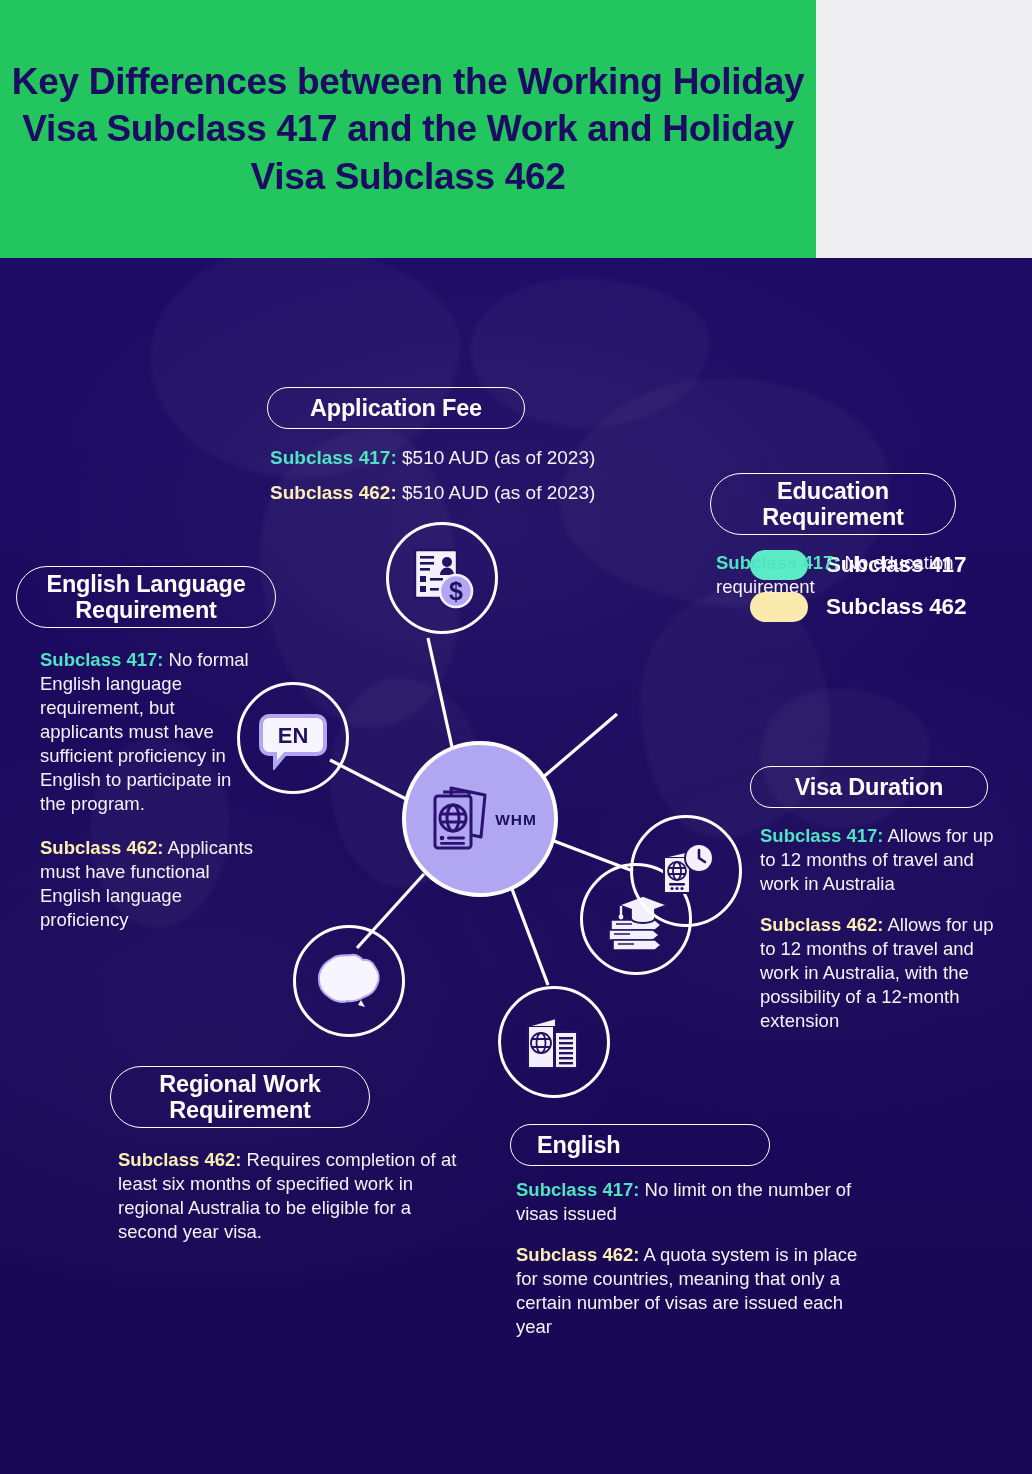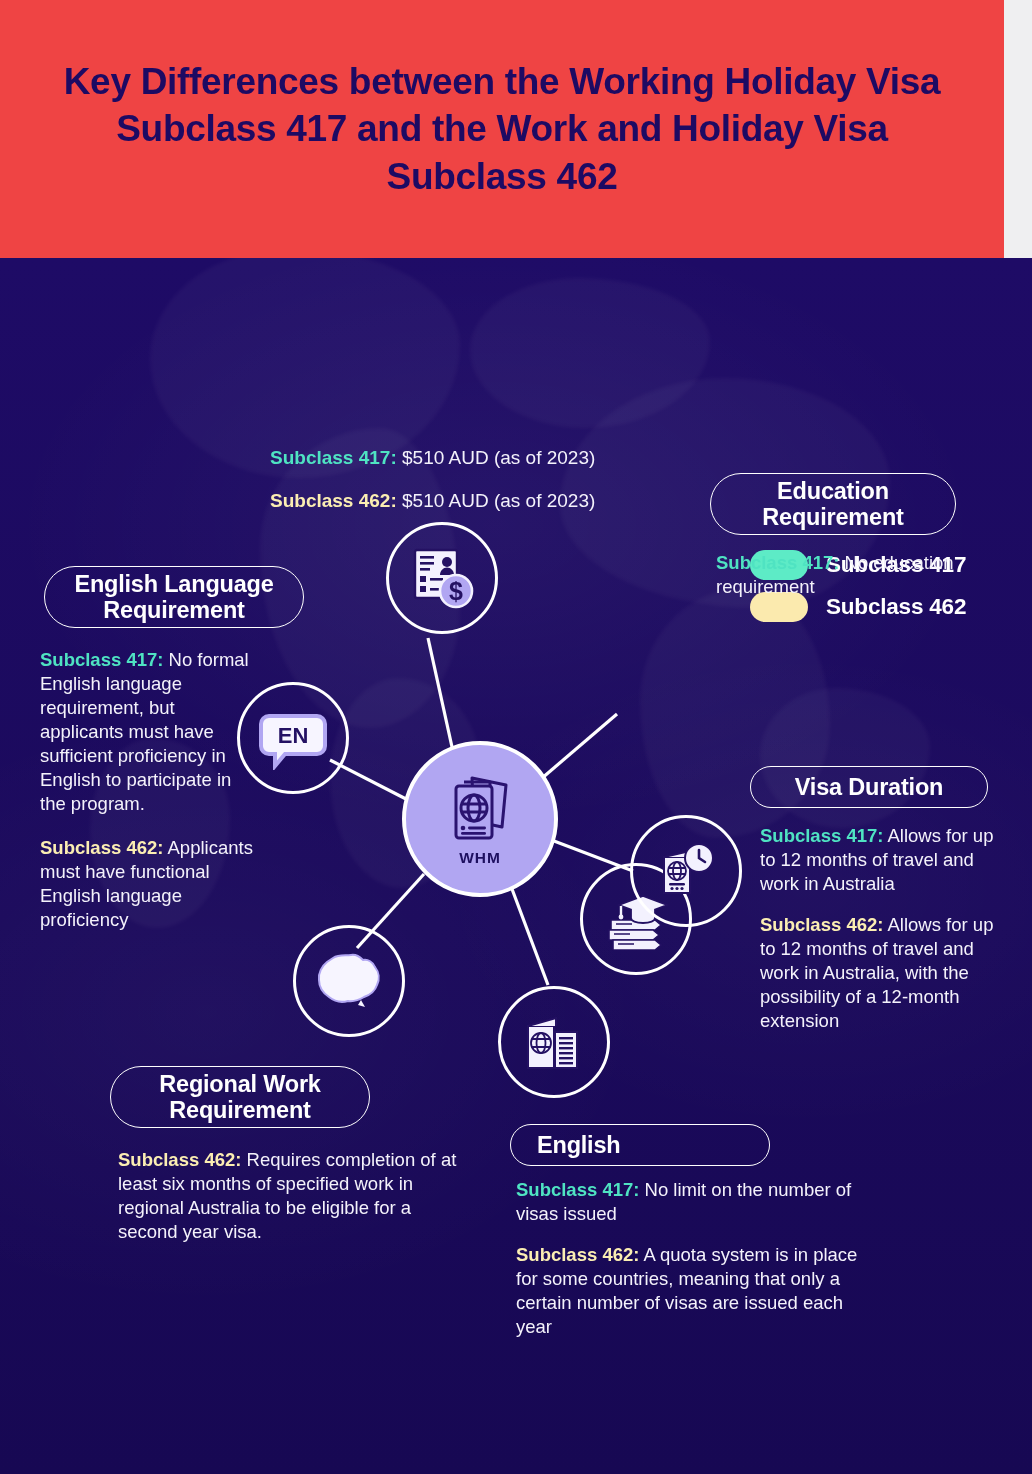--- a/index.html
+++ b/index.html
@@ -6,22 +6,22 @@
   html,body { width:1032px; height:1474px; }
   body {
     font-family:"Liberation Sans", sans-serif;
     background:#efeff1;
     position:relative;
     overflow:hidden;
   }
 
   
   #header {
-    position:absolute; left:0; top:0; width:1004px; height:258px;
-    background:#ef4444;
+    position:absolute; left:0; top:0; width:816px; height:258px;
+    background:#22c55e;
     display:flex; align-items:center; justify-content:center;
   }
   #header-title {
     font-size:37px; font-weight:bold; line-height:1.28;
     color:#1d0a63; text-align:center; letter-spacing:-0.3px;
     width:940px;
   }
 
   
   #board {
@@ -71,21 +71,20 @@
 
   
   #net { position:absolute; left:0; top:0; width:1032px; height:1216px; }
   .node {
     position:absolute; border-radius:50%;
     border:3px solid #ffffff;
     display:flex; align-items:center; justify-content:center;
   }
   .hub {
     background:#b1a6f2; border:4px solid #ffffff;
-    flex-direction:column;
   }
   .hub-label {
     font-size:15.5px; font-weight:bold; color:#1e1060;
     letter-spacing:1px; margin-top:2px;
   }
 
   svg.icon { display:block; }
 </style>
 </head>
 <body>
@@ -247,36 +246,37 @@
 
   <div class="node" style="left:237px; top:682px; width:112px; height:112px; left:237px; top:424px;">
     <span>
       <svg class="icon" width="68" height="64" viewBox="0 0 68 64">
         <path d="M10 10h48a8 8 0 0 1 8 8v22a8 8 0 0 1-8 8H26l-10 12v-12h-6a8 8 0 0 1-8-8V18a8 8 0 0 1 8-8z" fill="#f7f5ff" stroke="#b1a6f2" stroke-width="4"></path>
         <text x="34" y="37" font-family="'Liberation Sans',sans-serif" font-size="22" font-weight="bold" fill="#241163" text-anchor="middle">EN</text>
       </svg>
     </span>
   </div>
 
+  <div class="pill" style="left:267px; top:129px; width:258px; height:42px;">Application Fee</div>
 
   <div class="pill" style="left:710px; top:215px; width:246px; height:62px;">Education Requirement</div>
 
-  <div class="pill" style="left:44px; top:308px; width:260px; height:62px;">English Language Requirement</div>
+  <div class="pill" style="left:16px; top:308px; width:260px; height:62px;">English Language Requirement</div>
 
   <div class="pill" style="left:750px; top:508px; width:238px; height:42px;">Visa Duration</div>
 
   <div class="pill" style="left:110px; top:808px; width:260px; height:62px;">Regional Work Requirement</div>
 
   <div class="pill" style="left:510px; top:866px; width:260px; height:42px; justify-content:flex-start; padding-left:26px;">English</div>
 
   <div class="block" style="left:270px; top:188px; width:400px;">
     <p style="font-size:19px;">
       <span class="k417">Subclass 417:</span><span> $510 AUD (as of 2023)</span>
     </p>
-    <p style="margin-top:18px; font-size:19px;">
+    <p style="margin-top:10px; font-size:19px;">
       <span class="k462">Subclass 462:</span><span>  $510 AUD (as of 2023)</span>
     </p>
   </div>
 
   <div class="block" style="left:716px; top:293px; width:306px;">
     <p>
       <span class="k417">Subclass 417:</span><span> No education requirement</span>
     </p>
   </div>
 

